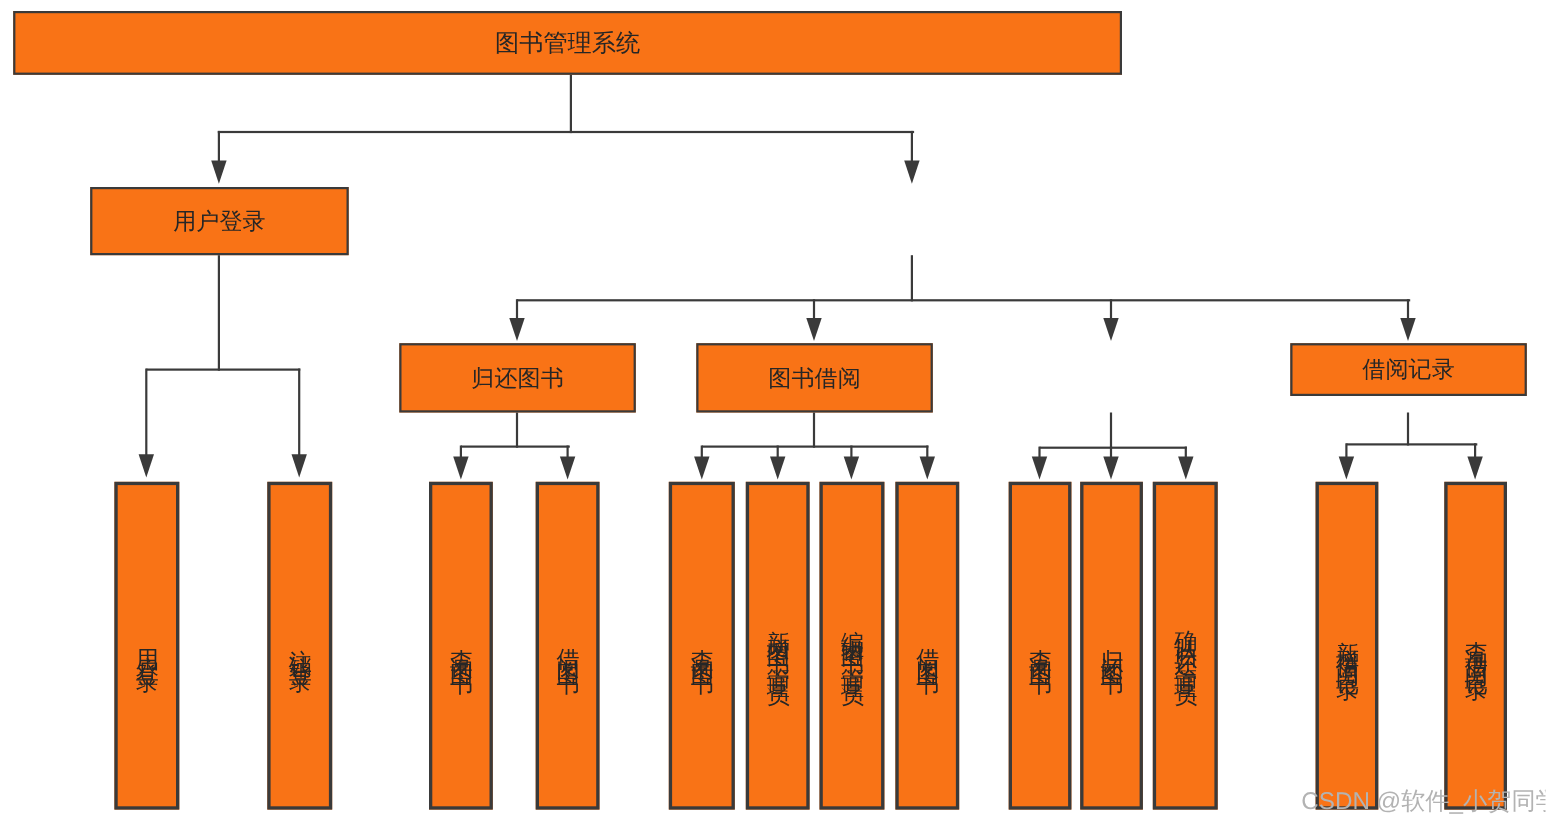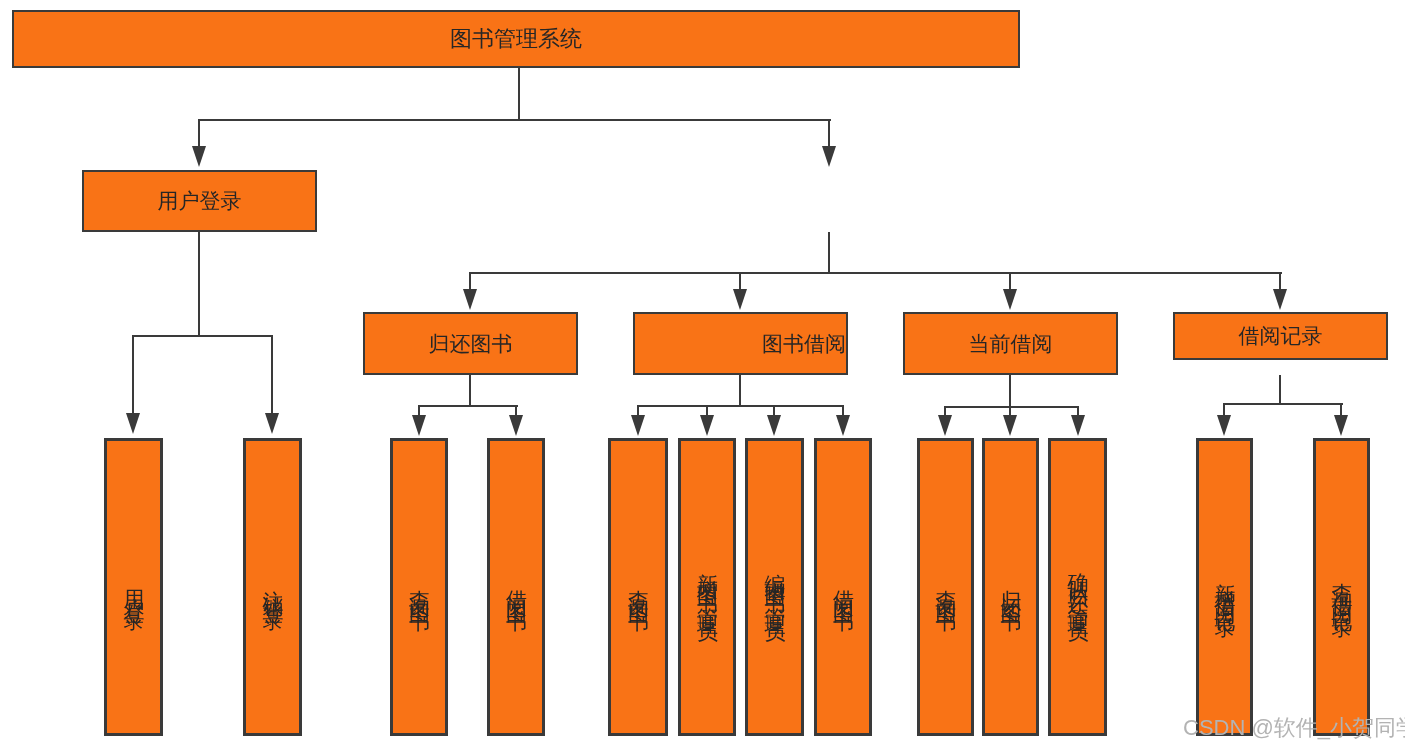--- a/index.html
+++ b/index.html
@@ -93,25 +93,22 @@
   <div class="vline" style="left:739px; top:272px; height:19px;"></div>
   <div class="arrow" style="left:733px; top:289px;"></div>
   <div class="vline" style="left:1009px; top:272px; height:19px;"></div>
   <div class="arrow" style="left:1003px; top:289px;"></div>
   <div class="vline" style="left:1279px; top:272px; height:19px;"></div>
   <div class="arrow" style="left:1273px; top:289px;"></div>
 
   <div class="box mid" style="left:363px; top:312px; width:215px; height:63px;">
     <span>归还图书</span>
   </div>
-  <div class="box mid" style="left:633px; top:312px; width:215px; height:63px;justify-content:flex-end;">
+  <div class="box mid" style="left:633px; top:312px; width:215px; height:63px;">
     <span>图书借阅</span>
-  </div>
-  <div class="box mid" style="left:903px; top:312px; width:215px; height:63px;">
-    <span>当前借阅</span>
   </div>
   <div class="box mid" style="left:1173px; top:312px; width:215px; height:48px;">
     <span>借阅记录</span>
   </div>
 
   <div class="vline" style="left:469px; top:375px; height:32px;"></div>
   <div class="hline" style="left:419px; top:405px; width:99px;"></div>
   <div class="vline" style="left:418px; top:405px; height:12px;"></div>
   <div class="arrow" style="left:412px; top:415px;"></div>
   <div class="vline" style="left:515px; top:405px; height:12px;"></div>

